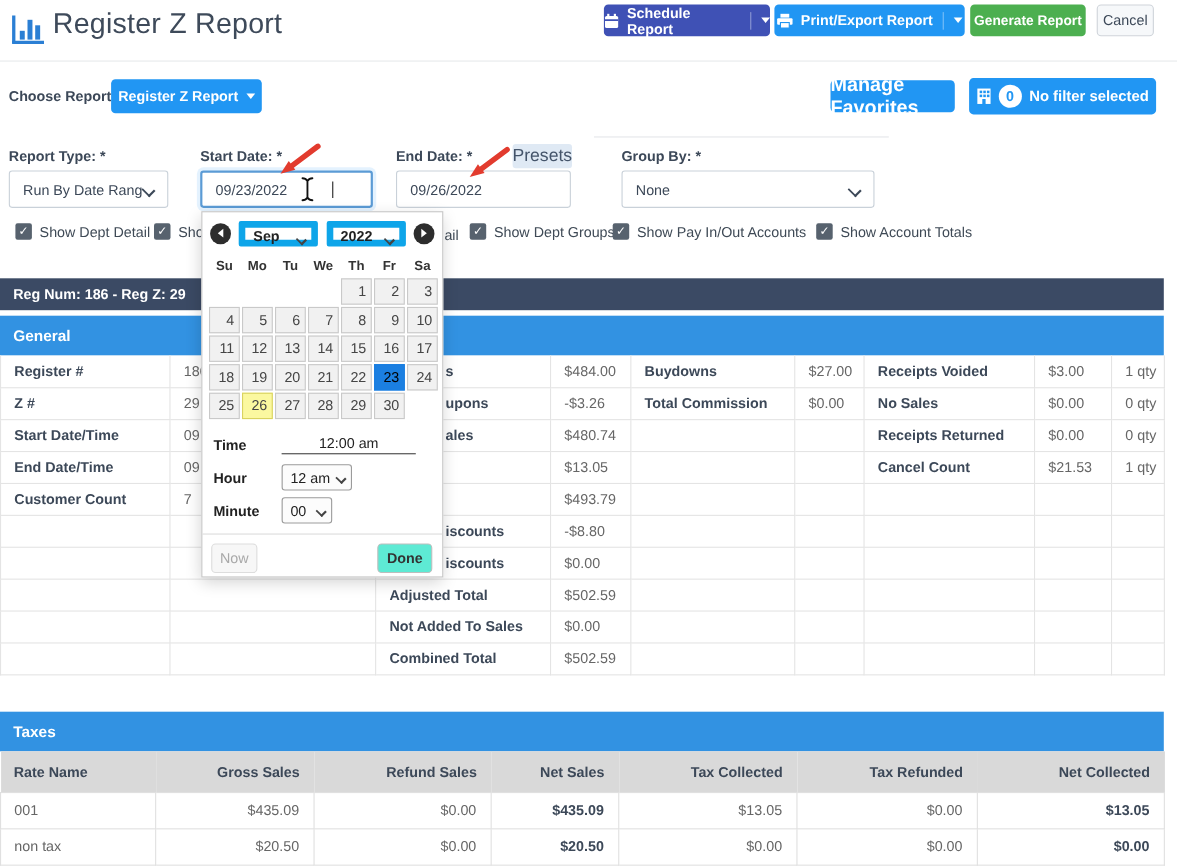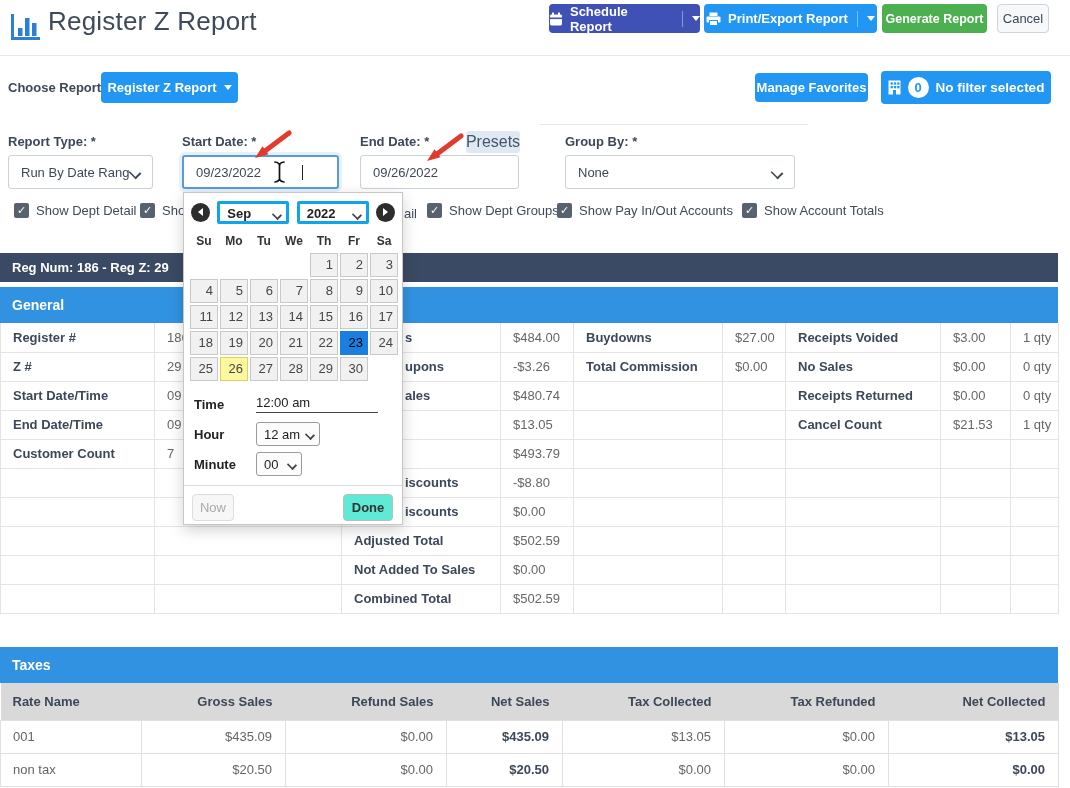--- a/index.html
+++ b/index.html
@@ -55,33 +55,33 @@
   .ttable td{border:1px solid #e0e0e0;height:33px;font-size:13px;color:#666;text-align:right;padding:0 13px;box-sizing:border-box;}
   .ttable td:first-child{text-align:left;padding-left:12px;}
   .ttable td.strong{font-weight:700;color:#3c4858;}
   
   .dp{position:absolute;left:183px;top:192px;width:220px;height:333px;background:#fff;border:1px solid #c6c6c6;
       box-shadow:0 5px 14px rgba(0,0,0,.18);z-index:50;box-sizing:border-box;}
   .dp-head{position:absolute;left:7px;right:7px;top:7px;height:24px;display:flex;align-items:center;justify-content:space-between;}
   .dp-nav{width:19px;height:19px;border-radius:50%;background:#2d2d2d;display:flex;align-items:center;justify-content:center;cursor:pointer;}
   .tri-l{width:0;height:0;border-top:4px solid transparent;border-bottom:4px solid transparent;border-right:5px solid #fff;margin-right:1px;}
   .tri-r{width:0;height:0;border-top:4px solid transparent;border-bottom:4px solid transparent;border-left:5px solid #fff;margin-left:1px;}
-  .dp-sel{position:relative;height:23px;background:#fff;border:3px solid #0ea5e9;border-radius:2px;display:flex;align-items:flex-end;
+  .dp-sel{position:relative;height:23px;background:#fff;border:6px solid #0ea5e9;border-radius:2px;display:flex;align-items:flex-start;
           font-size:13px;font-weight:700;color:#222;padding:0 6px 0 7px;box-sizing:border-box;cursor:pointer;}
   .dp-sel .schev{position:absolute;right:5px;top:7px;width:6px;height:6px;border-right:2px solid #444;border-bottom:2px solid #444;transform:rotate(45deg) scale(1,.8);}
   .dp-grid{position:absolute;left:6px;top:38px;display:grid;grid-template-columns:repeat(7,28px);gap:2px;}
   .dp-dow{height:20px;font-size:12px;font-weight:700;color:#333;text-align:center;line-height:20px;}
   .dp-day{height:24px;background:#f1f1f1;border:1px solid #c9c9c9;font-size:13px;color:#454545;
           text-align:right;padding:0 4px 0 0;line-height:22px;box-sizing:border-box;cursor:pointer;}
   .dp-day.sel{background:#1b7fe1;border-color:#1b7fe1;color:#000000;}
   .dp-day.today{background:#fbf8a0;border-color:#d9d35f;}
   .dp-empty{height:24px;}
   .dp-row{position:absolute;left:10px;right:10px;height:26px;display:flex;align-items:center;}
   .dp-row .dlab{font-size:13px;font-weight:700;color:#222;width:62px;}
-  .dp-timeval{width:122px;text-align:left;font-size:13px;color:#222;border-bottom:1px solid #444;padding-bottom:2px;}
+  .dp-timeval{width:122px;text-align:center;font-size:13px;color:#222;border-bottom:1px solid #444;padding-bottom:2px;}
   .dp-minisel{position:relative;height:24px;background:#fcfcfc;border:1px solid #9b9b9b;border-radius:3px;display:flex;
               align-items:center;font-size:13px;color:#222;padding:0 18px 0 7px;box-sizing:border-box;cursor:pointer;}
   .dp-div{position:absolute;left:0;right:0;top:292px;height:1px;background:#dcdcdc;}
   .dp-btn{position:absolute;top:301px;height:27px;border-radius:4px;font-size:13px;display:flex;align-items:center;justify-content:center;box-sizing:border-box;cursor:pointer;}
   .dp-now{left:8px;width:42px;background:#f7f7f7;border:1px solid #ddd;color:#a9a9a9;}
   .dp-done{right:9px;width:50px;background:#5eead4;border:1px solid #bdbdbd;color:#333;font-weight:600;}
   
   .badge{width:21px;height:21px;border-radius:50%;background:#fff;color:#2196f3;font-size:13px;font-weight:700;
          display:flex;align-items:center;justify-content:center;}
 </style>
@@ -130,21 +130,21 @@
     <span>Cancel</span>
   </div>
 
   <div class="hdr-rule"></div>
 
   <div class="lbl" style="left:8px;top:80px">Choose Report</div>
   <div class="btn btn-blue" style="left:101px;top:72px;width:137px;height:31px">
     <span>Register Z Report</span>
     <span class="caret-down" style="border-left-width:4px;border-right-width:4px;border-top-width:5px"></span>
   </div>
-  <div class="btn btn-blue" style="left:755px;top:73px;width:113px;height:29px;font-size:13px">
+  <div class="btn btn-blue" style="left:755px;top:73px;width:113px;height:29px;font-size:18px">
     <span>Manage Favorites</span>
   </div>
   <div class="btn btn-blue" style="left:881px;top:71px;width:170px;height:33px;font-size:13.5px">
     <svg width="13" height="15" viewBox="0 0 13 15">
       <rect x="0.5" y="0.5" width="12" height="14" fill="#fff"></rect>
       <rect x="2.6" y="2.4" width="2.3" height="2.3" fill="#2196f3"></rect>
         <rect x="5.9" y="2.4" width="2.3" height="2.3" fill="#2196f3"></rect>
         <rect x="9.2" y="2.4" width="2.3" height="2.3" fill="#2196f3"></rect>
       <rect x="2.6" y="6" width="2.3" height="2.3" fill="#2196f3"></rect>
         <rect x="5.9" y="6" width="2.3" height="2.3" fill="#2196f3"></rect>

